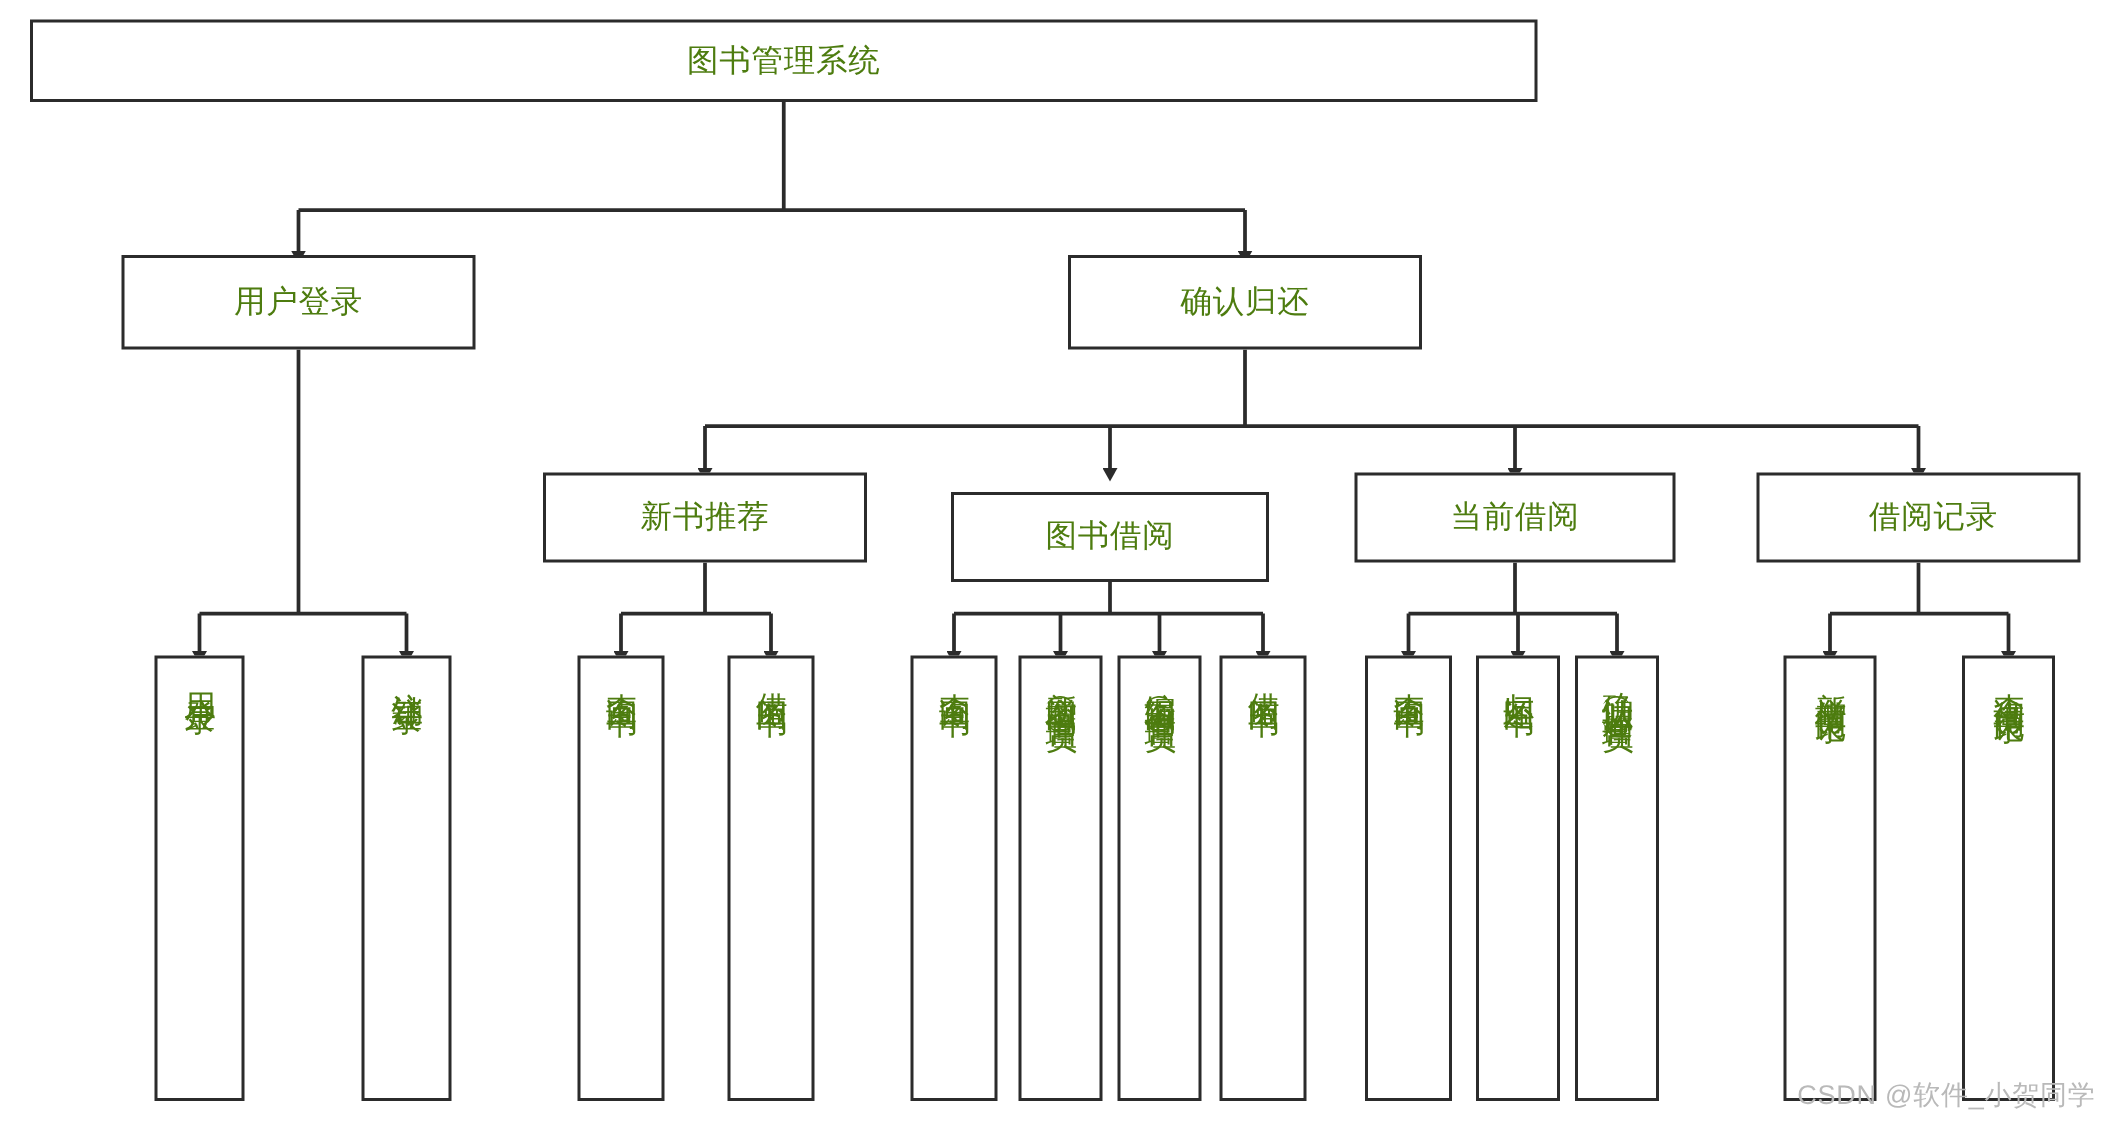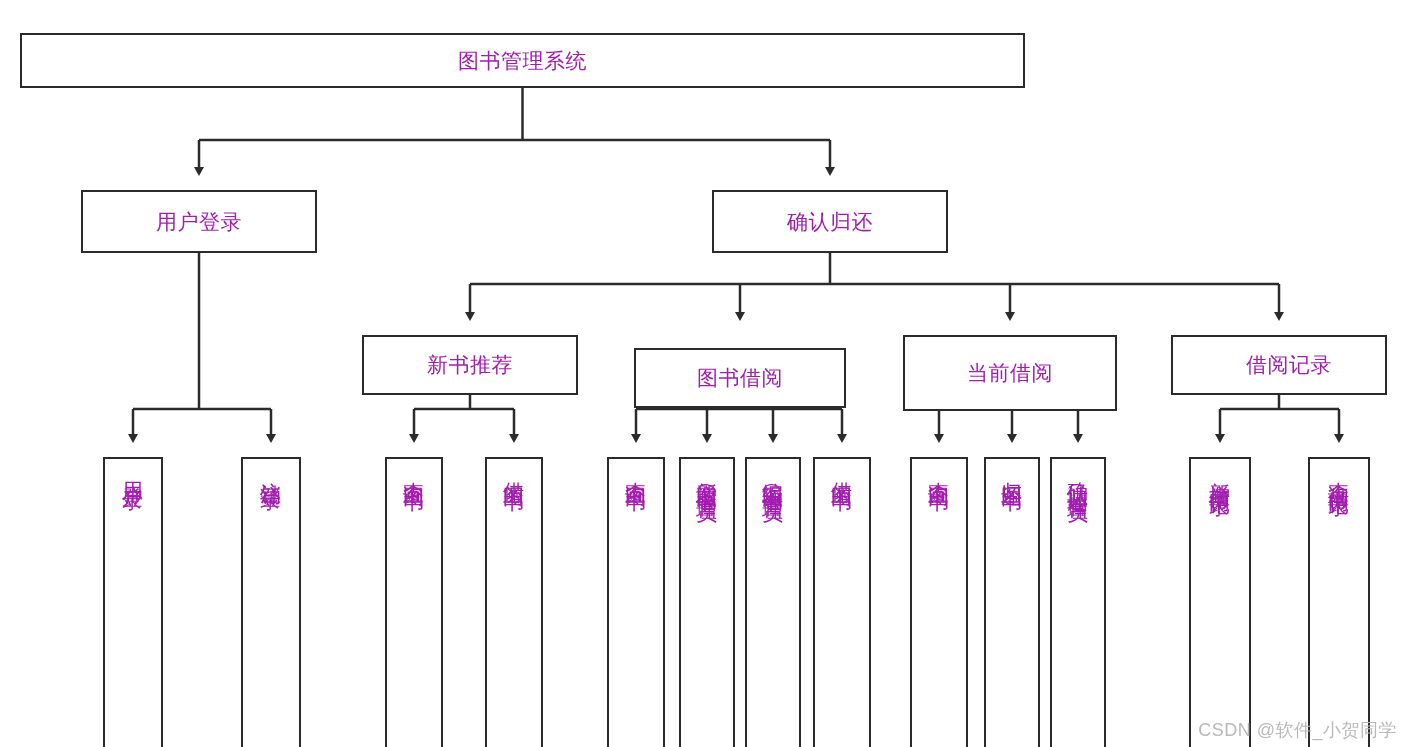--- a/index.html
+++ b/index.html
@@ -27,23 +27,22 @@
     pointer-events: none;
   }
   .node {
     position: absolute;
     box-sizing: border-box;
     border: 2px solid #2b2b2b;
     background: #ffffff;
     display: flex;
     align-items: center;
     justify-content: center;
-    color: #a21caf;
+    color: #4d7c0f;
     z-index: 2;
-    margin-top: 20px;
   }
   .node-label {
     display: block;
     text-align: center;
     line-height: 1.12;
     letter-spacing: 0.5px;
     white-space: pre;
   }
   
   .node.horiz .node-label {
@@ -130,21 +129,21 @@
       </div>
       <div class="node horiz" style="left: 712px; top: 170px; width: 236px; height: 63px;">
         <span class="node-label">确认归还</span>
       </div>
       <div class="node horiz" style="left: 362px; top: 315px; width: 216px; height: 60px; align-items: center;">
         <span class="node-label">新书推荐</span>
       </div>
       <div class="node horiz" style="left: 634px; top: 328px; width: 212px; height: 60px;">
         <span class="node-label">图书借阅</span>
       </div>
-      <div class="node horiz" style="left: 903px; top: 315px; width: 214px; height: 76px;">
+      <div class="node horiz" style="left: 903px; top: 315px; width: 214px; height: 60px;">
         <span class="node-label">当前借阅</span>
       </div>
       <div class="node horiz" style="left: 1171px; top: 315px; width: 216px; height: 60px; padding-left: 20px;">
         <span class="node-label">借阅记录</span>
       </div>
       <div class="node vert" style="left: 103px; top: 437px; width: 60px; height: 297px;">
         <span class="node-label">用户登录</span>
       </div>
       <div class="node vert" style="left: 241px; top: 437px; width: 60px; height: 297px;">
         <span class="node-label">注销登录</span>

